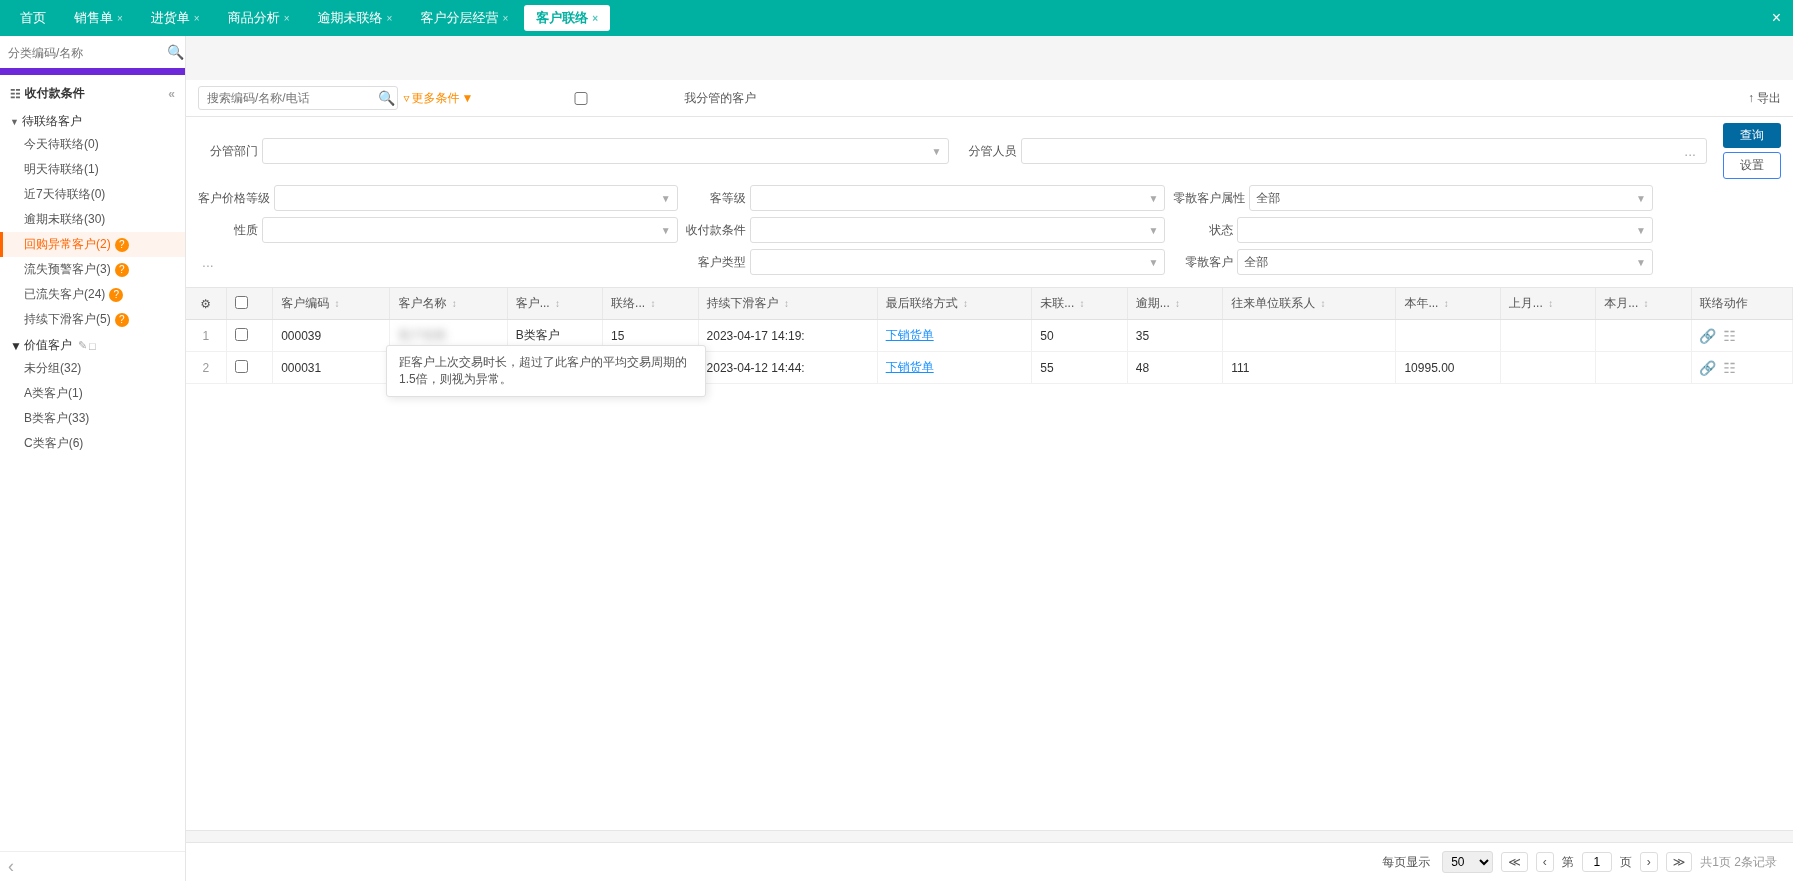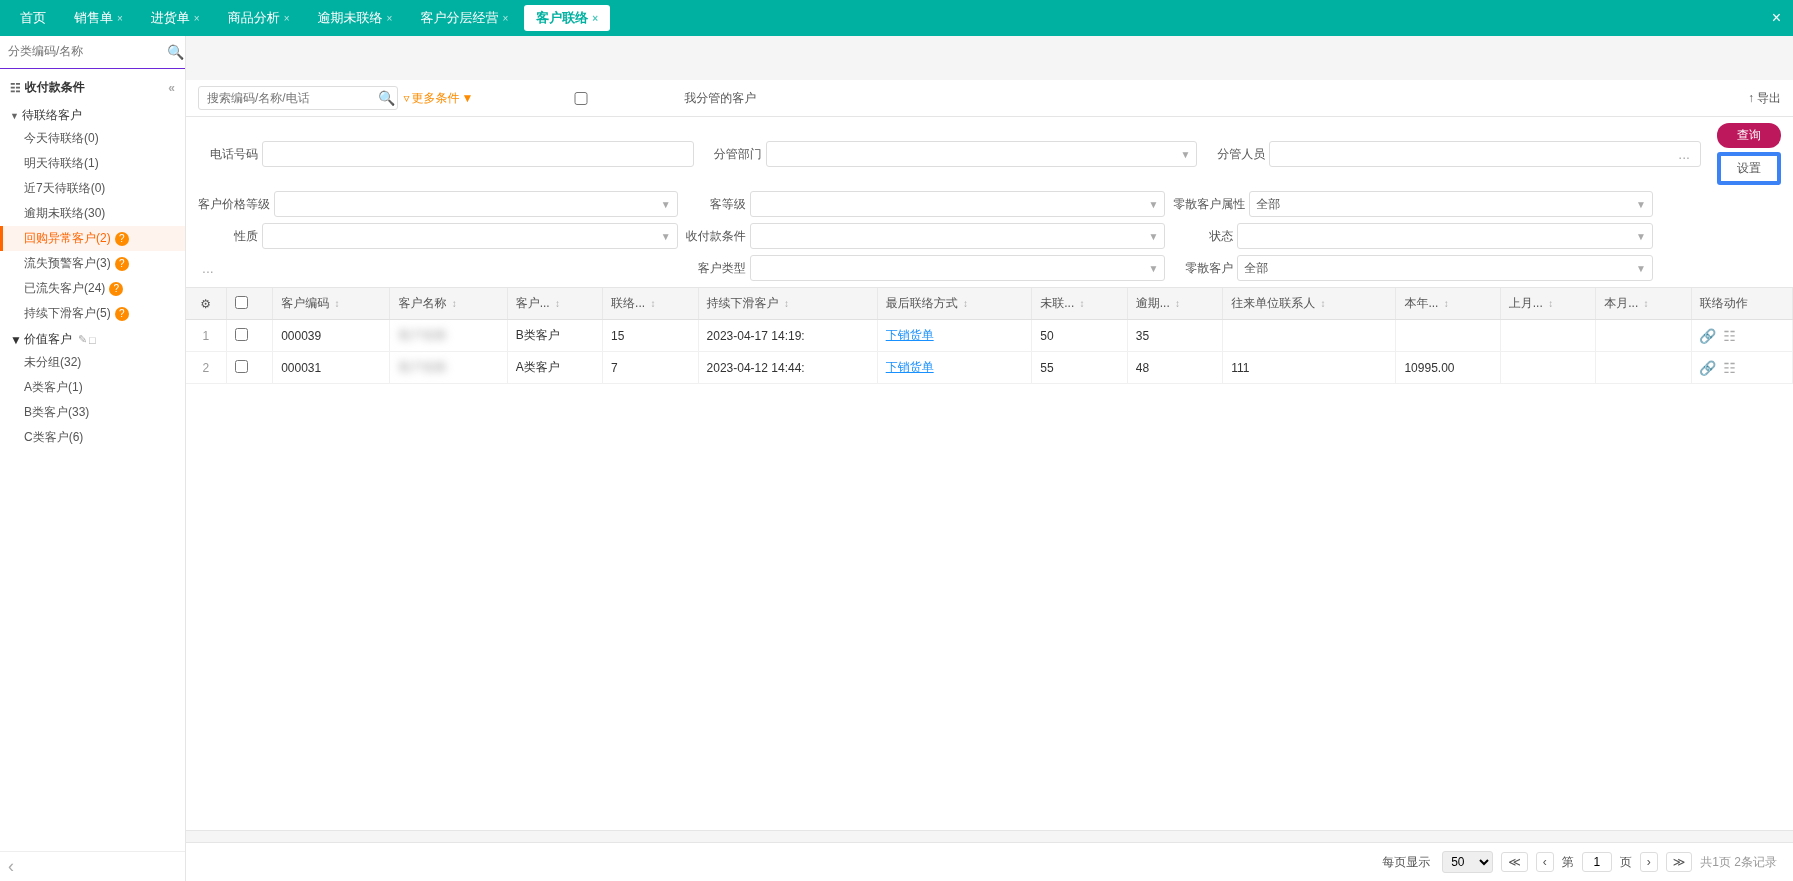--- a/index.html
+++ b/index.html
@@ -54,23 +54,23 @@
       width: 186px;
       background: #fff;
       border-right: 1px solid #e5e5e5;
       display: flex;
       flex-direction: column;
       overflow: hidden;
       flex-shrink: 0;
     }
     .sidebar-search {
       padding: 8px;
-      border-bottom: 1px solid #6d28d9;
-      display: flex;
-      align-items: flex-start;
+      border-bottom: 7px solid #6d28d9;
+      display: flex;
+      align-items: flex-end;
       gap: 4px;
     }
     .sidebar-search input {
       flex: 1;
       border: none;
       outline: none;
       font-size: 12px;
       color: #999;
     }
     .sidebar-search .search-icon {
@@ -262,33 +262,33 @@
       font-size: 14px;
       padding: 0 4px;
     }
     .action-btns {
       display: flex;
       flex-direction: column;
       gap: 4px;
       margin-left: 8px;
     }
     .btn-query {
-      background: #be185d;
+      background: #0369a1;
       color: #fff;
       border: none;
-      border-radius: 12px;
+      border-radius: 3px;
       padding: 4px 16px;
       font-size: 12px;
       cursor: pointer;
       white-space: nowrap;
     }
     .btn-settings {
       background: #fff;
       color: #555;
-      border: 4px solid #3b82f6;
+      border: 1px solid #3b82f6;
       border-radius: 3px;
       padding: 4px 16px;
       font-size: 12px;
       cursor: pointer;
       white-space: nowrap;
     }
 
     
     .tooltip-box {
       position: absolute;
@@ -513,24 +513,20 @@
       <div class="export-btn">
         <span>↑</span>
         <span>导出</span>
       </div>
     </div>
 
     <div class="advanced-filter" style="position:relative;">
 
       <div class="filter-row">
         <div class="filter-cell">
-          <span class="filter-label">电话号码</span>
-          <input class="filter-input" style="flex: 2 1 0%;">
-        </div>
-        <div class="filter-cell">
           <span class="filter-label">分管部门</span>
           <div class="filter-select" style="flex:2;">
             <span></span>
               <span class="chevron">▼</span>
           </div>
         </div>
         <div class="filter-cell">
           <span class="filter-label">分管人员</span>
           <div class="filter-select" style="flex:2;">
             <span></span>
@@ -607,20 +603,23 @@
         <div class="filter-cell">
           <span class="filter-label">零散客户</span>
           <div class="filter-select" style="flex:2;">
             <span>全部</span>
               <span class="chevron">▼</span>
           </div>
         </div>
         <div style="width:120px;"></div>
       </div>
 
+      <div class="tooltip-box">
+        <span>距客户上次交易时长，超过了此客户的平均交易周期的1.5倍，则视为异常。</span>
+      </div>
     </div>
 
     <div class="table-area">
       <table>
         <thead>
           <tr>
             <th>⚙</th>
             <th><input type="checkbox" style=""></th>
             <th>
               <span>客户编码</span>

